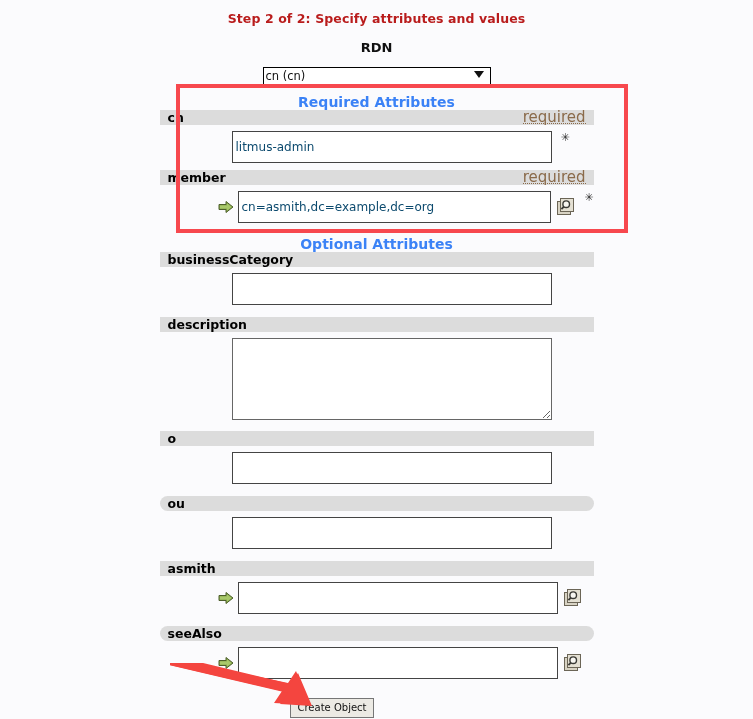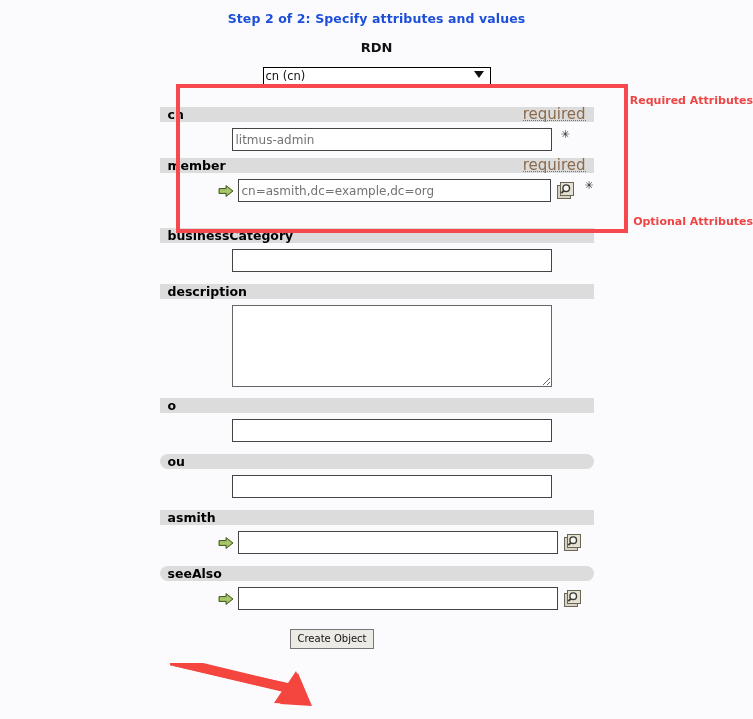--- a/index.html
+++ b/index.html
@@ -21,21 +21,21 @@
     position: relative;
     width: 753px;
     height: 719px;
   }
 
   
   .step-title {
     text-align: center;
     font-weight: bold;
     font-size: 12.5px;
-    color: #1d4ed8;
+    color: #b91c1c;
     padding-top: 11px;
     letter-spacing: .1px;
   }
 
   .rdn-label {
     text-align: center;
     font-weight: bold;
     font-size: 13px;
     color: #111;
     margin-top: 14px;
@@ -71,24 +71,24 @@
     width: 0;
     height: 0;
     border-left: 5px solid transparent;
     border-right: 5px solid transparent;
     border-top: 7px solid #111;
     pointer-events: none;
   }
 
   
   .section-title {
-    text-align: right;
+    text-align: center;
     font-weight: bold;
-    font-size: 11px;
-    color: #ef4444;
+    font-size: 14px;
+    color: #3b82f6;
   }
 
   .attr-area {
     width: 434px;
     margin: 0 auto;
   }
 
   .attr-header {
     background: #dcdcdc;
     height: 15px;
@@ -115,27 +115,27 @@
     display: flex;
     align-items: center;
     padding: 6px 0 7px 0;
     box-sizing: border-box;
   }
   .spacer-left { width: 72px; flex: 0 0 72px; }
   .spacer-left.narrow { width: 58px; flex: 0 0 58px; }
 
   input.attr-input {
     width: 320px;
-    height: 23px;
+    height: 32px;
     box-sizing: border-box;
     border: 1px solid #444;
     background: #fff;
     font-family: "DejaVu Sans", "Liberation Sans", sans-serif;
     font-size: 12px;
-    color: #737373;
+    color: #0c4a6e;
     padding: 0 3px;
     border-radius: 0;
   }
 
   textarea.attr-textarea {
     width: 320px;
     height: 82px;
     box-sizing: border-box;
     border: 1px solid #666;
     background: #fff;

